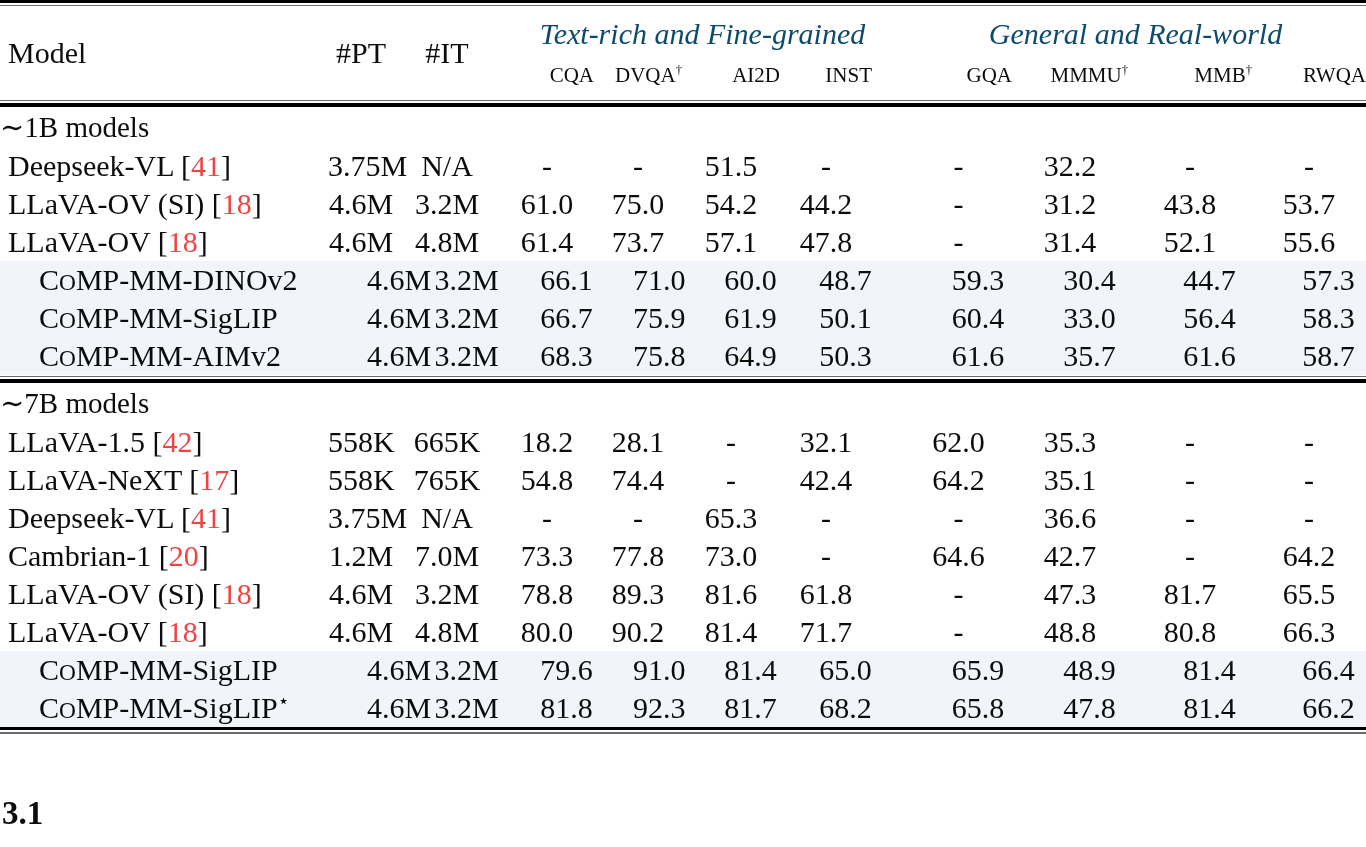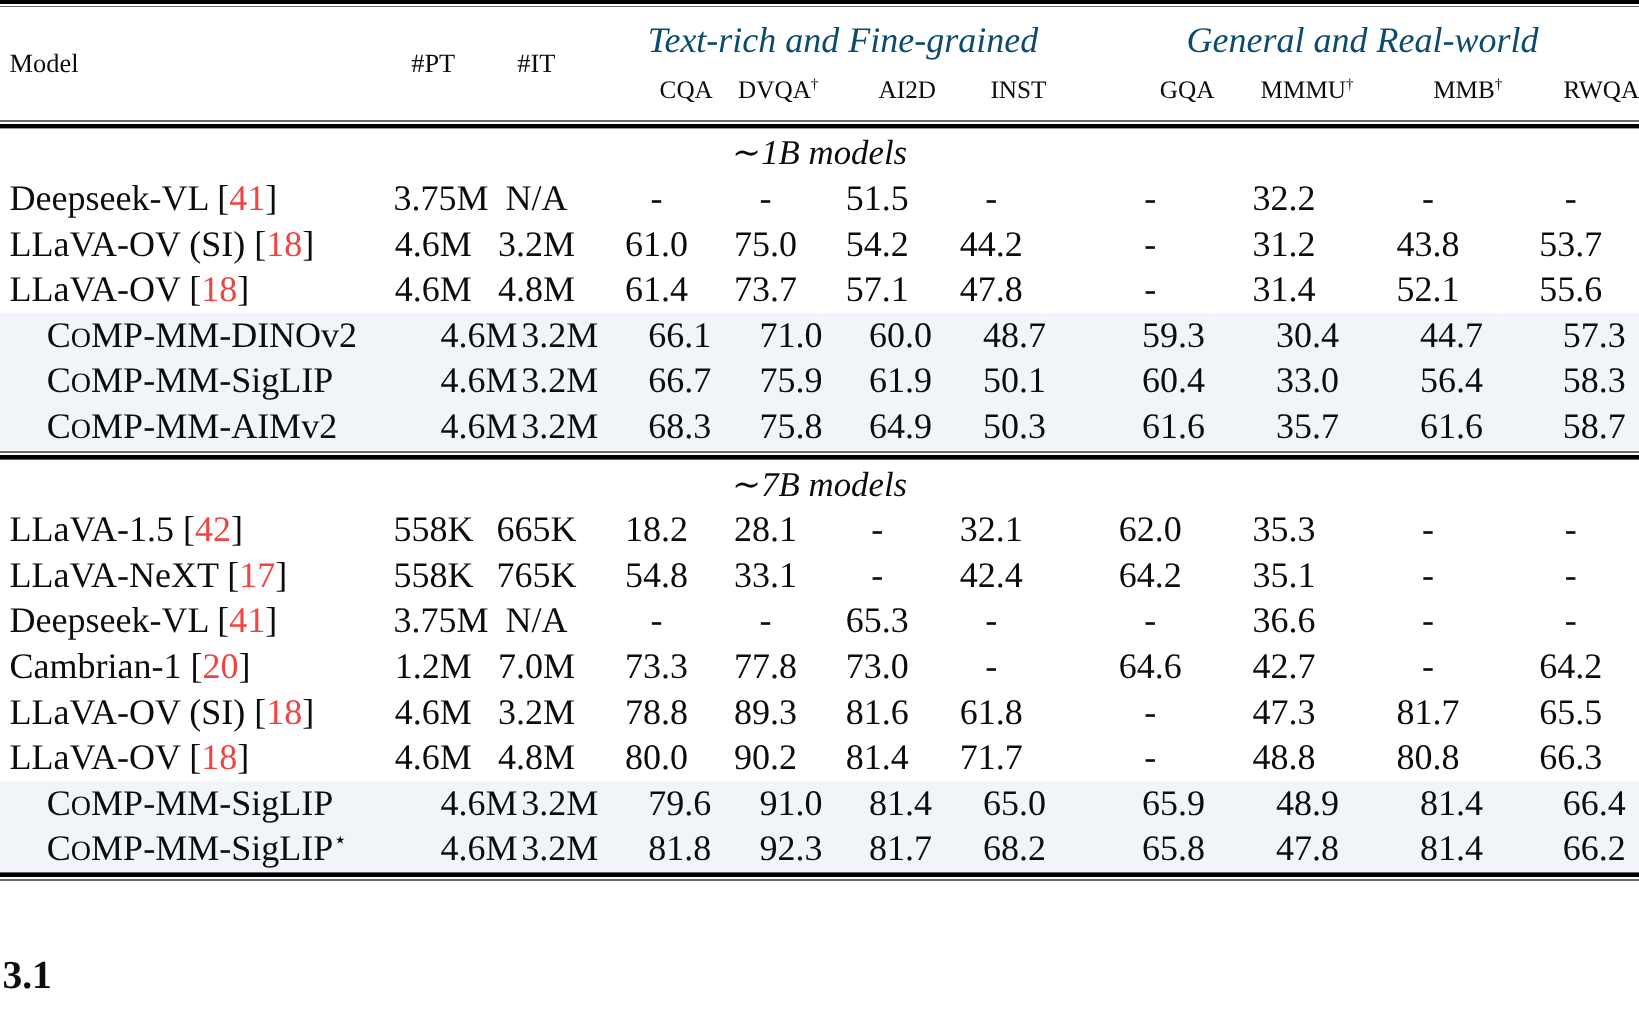--- a/index.html
+++ b/index.html
@@ -5,38 +5,38 @@
   html,body { margin:0; padding:0; }
   body {
     width:1366px; height:847px; background:#ffffff;
     font-family:"Liberation Serif","DejaVu Serif",serif;
     color:#0c0c0c; overflow:hidden;
   }
   table { border-collapse:collapse; table-layout:fixed; width:1366px; }
   td,th { padding:0; margin:0; font-weight:normal; white-space:nowrap; }
 
   
-  th.h-main { font-size:22px; vertical-align:middle; text-align:center; }
+  th.h-main { font-size:30px; vertical-align:middle; text-align:center; }
   th.h-model { text-align:left; padding-left:8px; }
   th.group { color:#0c4a6e; font-style:italic; text-align:center;
              font-size:30px; height:44px; vertical-align:bottom; padding-bottom:1px; }
   th.sub { text-align:right; font-size:21px; height:47px; vertical-align:middle; }
   sup.dagger { font-size:0.60em; vertical-align:super; line-height:0; }
 
   
   tr.rule td { padding:0; line-height:0; }
   tr.rule.top td    { height:7px;
     background:linear-gradient(to bottom,#000 0px,#000 3px,#fff 3px,#fff 5px,#6b6b6b 5px,#6b6b6b 6px,#fff 6px); }
   tr.rule.mid td    { height:8px;
     background:linear-gradient(to bottom,#fff 0px,#fff 1px,#6b6b6b 1px,#6b6b6b 2.5px,#fff 2.5px,#fff 4.5px,#000 4.5px,#000 8px); }
   tr.rule.bottom td { height:8px;
     background:linear-gradient(to bottom,#000 0px,#000 3.5px,#fff 3.5px,#fff 5.5px,#6b6b6b 5.5px,#6b6b6b 7px,#fff 7px); }
 
   
-  tr.section td { height:40px; text-align:center; font-style:italic; font-size:29px;margin-top:16px; }
+  tr.section td { height:40px; text-align:left; font-size:29px;margin-top:16px; }
   td.model { text-align:left; padding-left:8px; font-size:30px; height:38px; }
   td.val   { text-align:center; font-size:30px; height:38px; }
   tr.hl td { background:#f1f5fa;padding-left:39px; }
   .cite { color:#ef4444; }
   .sc   { text-transform:uppercase; font-size:0.78em; }
   sup.star { font-size:0.62em; vertical-align:super; line-height:0; }
 
   
   .heading { margin:60px 0 0 2px; font-size:33px; font-weight:bold;
              display:flex; gap:44px; align-items:baseline; }
@@ -191,21 +191,21 @@
         <td class="val">62.0</td>
         <td class="val">35.3</td>
         <td class="val">-</td>
         <td class="val">-</td>
       </tr>
       <tr>
         <td class="model">LLaVA-NeXT [<span class="cite">17</span>]</td>
         <td class="val">558K</td>
         <td class="val">765K</td>
         <td class="val">54.8</td>
-        <td class="val">33.1</td>
+        <td class="val">74.4</td>
         <td class="val">-</td>
         <td class="val">42.4</td>
         <td></td>
         <td class="val">64.2</td>
         <td class="val">35.1</td>
         <td class="val">-</td>
         <td class="val">-</td>
       </tr>
       <tr>
         <td class="model">Deepseek-VL [<span class="cite">41</span>]</td>

